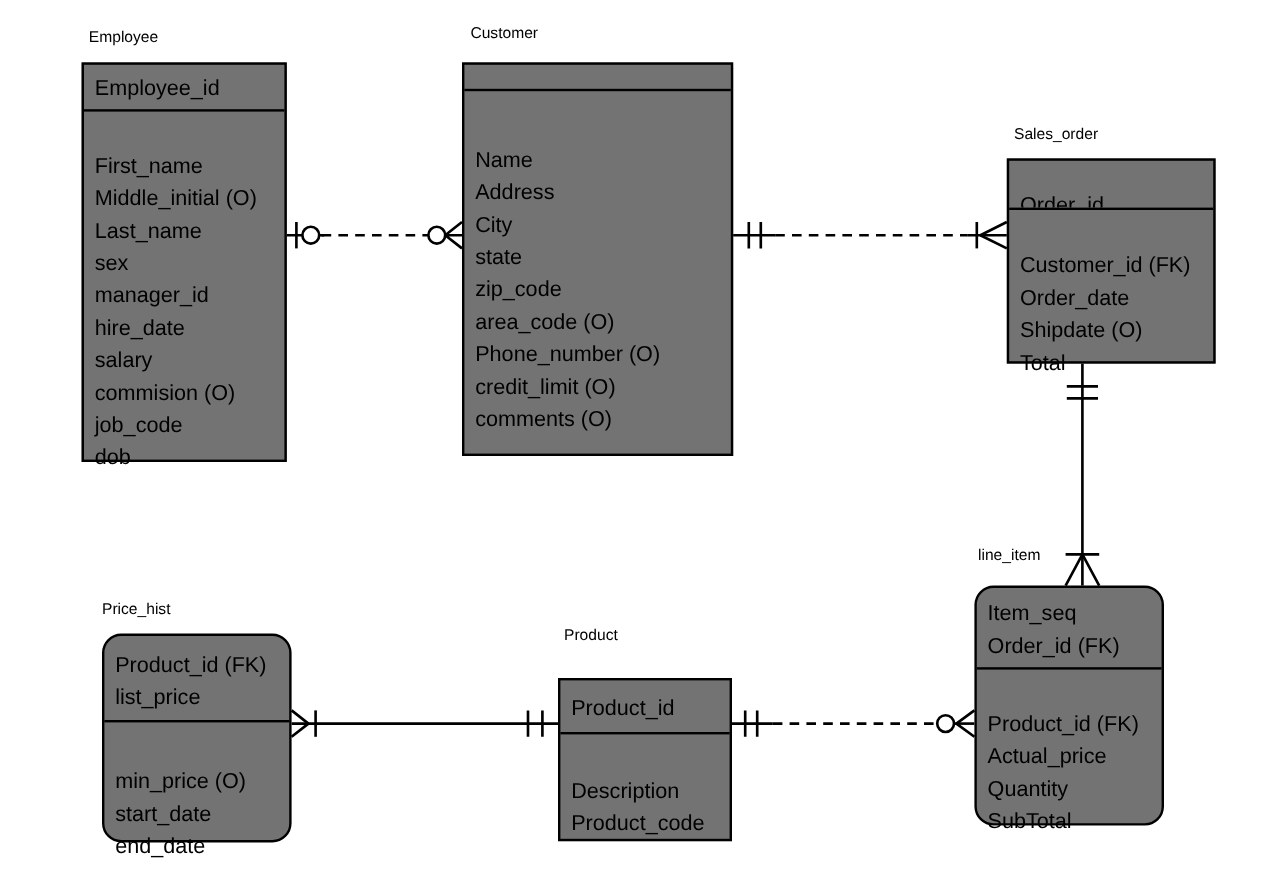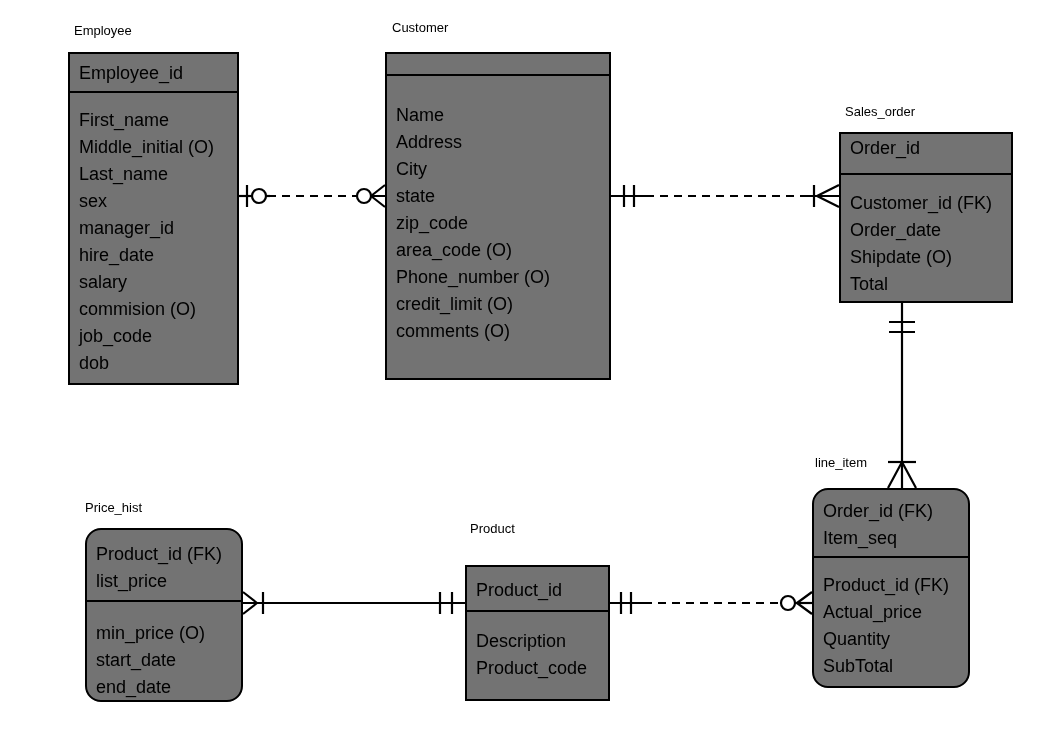--- a/index.html
+++ b/index.html
@@ -18,21 +18,21 @@
     box-sizing:border-box;
     z-index:2;
   }
   .entity.rounded{border-radius:16px;}
   .pk{
     border-bottom:2px solid #000;
     box-sizing:border-box;
     padding-left:9px;
     overflow:hidden;
   }
-  .attrs{padding-left:9px;overflow:hidden;}
+  .attrs{padding-left:9px;overflow:hidden;margin-top:18px;}
   .row{
     font-size:18px;
     line-height:27px;
     white-space:nowrap;
   }
   .title{
     position:absolute;
     font-size:13px;
     line-height:20px;
     white-space:nowrap;
@@ -92,21 +92,21 @@
       <div class="row">state</div>
       <div class="row">zip_code</div>
       <div class="row">area_code (O)</div>
       <div class="row">Phone_number (O)</div>
       <div class="row">credit_limit (O)</div>
       <div class="row">comments (O)</div>
     </div>
   </div>
 
   <div class="entity" style="left:839px;top:132px;width:174px;height:171px;">
-    <div class="pk" style="height:41px;padding-top:1px;">
+    <div class="pk" style="height:41px;padding-top:24px;">
       <div class="row">Order_id</div>
     </div>
     <div class="attrs" style="padding-top:15px;">
       <div class="row">Customer_id (FK)</div>
       <div class="row">Order_date</div>
       <div class="row">Shipdate (O)</div>
       <div class="row">Total</div>
     </div>
   </div>
 
@@ -127,22 +127,22 @@
       <div class="row">Product_id</div>
     </div>
     <div class="attrs" style="padding-top:16px;">
       <div class="row">Description</div>
       <div class="row">Product_code</div>
     </div>
   </div>
 
   <div class="entity rounded" style="left:812px;top:488px;width:158px;height:200px;">
     <div class="pk" style="height:68px;padding-top:8px;">
+      <div class="row">Item_seq</div>
       <div class="row">Order_id (FK)</div>
-      <div class="row">Item_seq</div>
     </div>
     <div class="attrs" style="padding-top:14px;">
       <div class="row">Product_id (FK)</div>
       <div class="row">Actual_price</div>
       <div class="row">Quantity</div>
       <div class="row">SubTotal</div>
     </div>
   </div>
 
   <svg id="rels" viewBox="0 0 1064 744" xmlns="http://www.w3.org/2000/svg">

